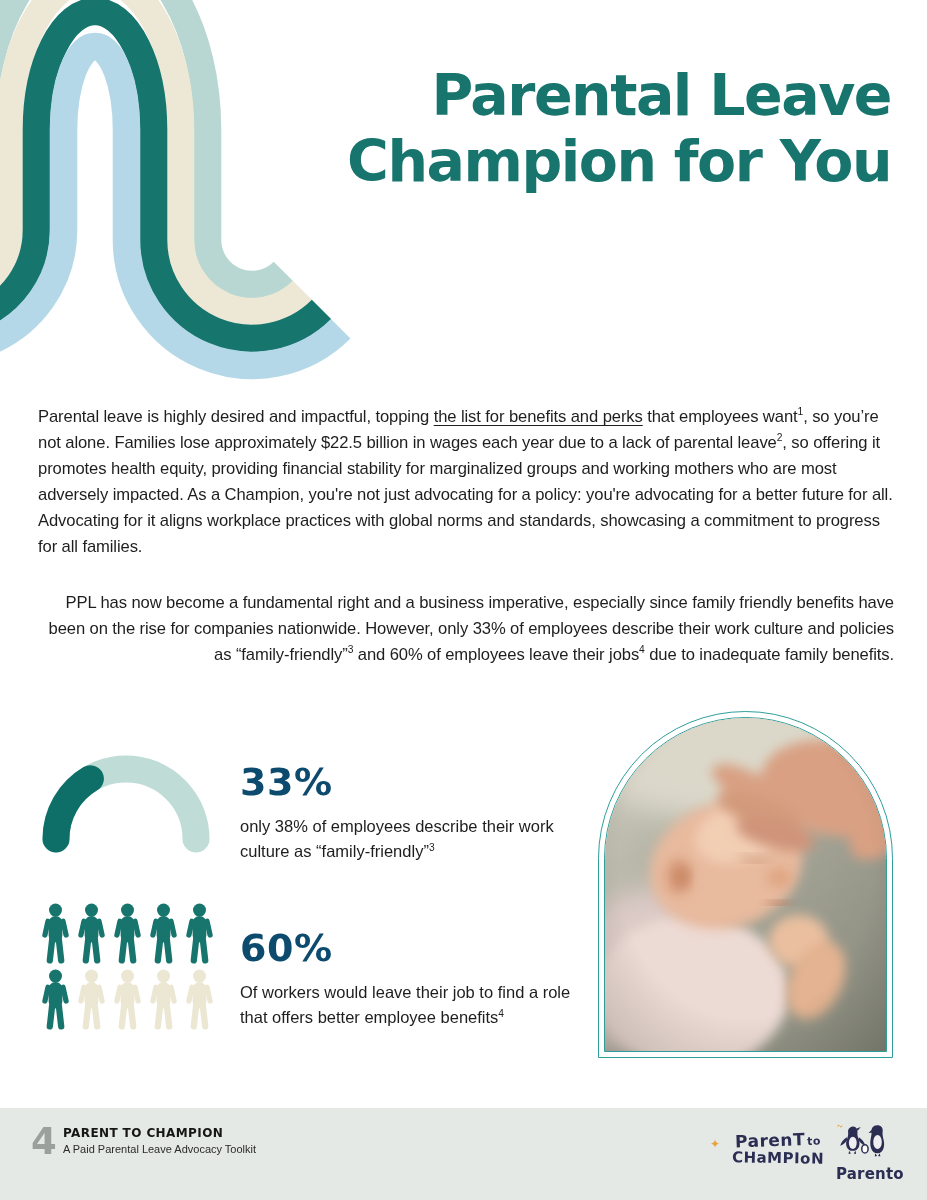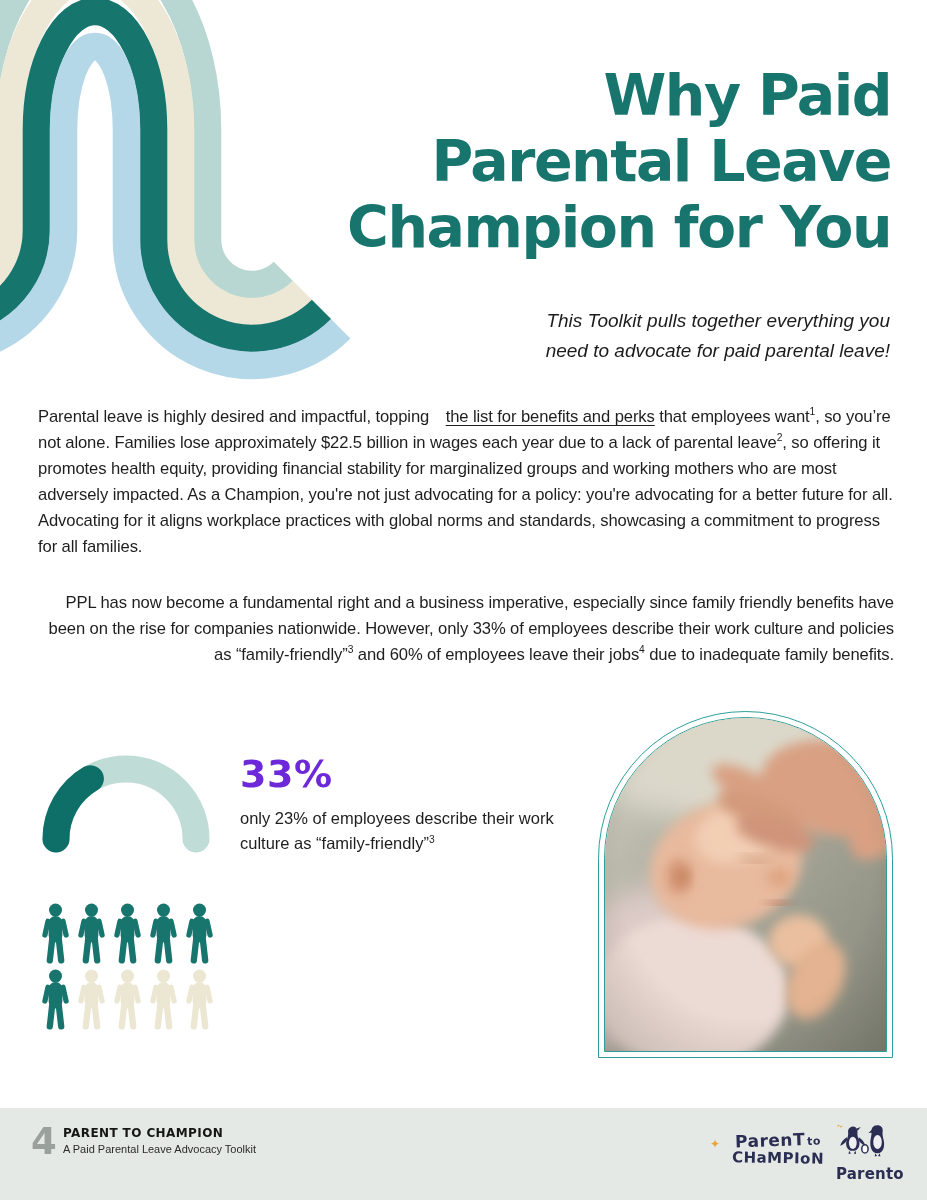--- a/index.html
+++ b/index.html
@@ -23,29 +23,29 @@
     text-align:right; font-style:italic;
     font-size:19px; line-height:30px; color:#1c1c1c;
   }
   .body-para {
     position:absolute; left:38px; width:856px;
     font-size:16.6px; line-height:26px; letter-spacing:-0.1px; color:#1e1e1e;
   }
   .para1 { top:404px; }
   .para2 { top:590px;text-align:right; }
   .body-para sup, .stat-caption sup { font-size:62%; line-height:0; }
-  .ulink { text-decoration:underline; text-underline-offset:3px; text-decoration-thickness:1px;margin-left:12px; }
+  .ulink { text-decoration:underline; text-underline-offset:3px; text-decoration-thickness:1px; }
 
   .stat { position:absolute; }
   .stat1 { left:40px; top:750px; }
   .stat2 { left:40px; top:903px; }
   .gauge { display:block; }
   .stat-value {
     font-family:"DejaVu Sans", sans-serif; font-weight:bold;
-    font-size:38px; letter-spacing:0.5px; color:#6d28d9;
+    font-size:38px; letter-spacing:0.5px; color:#0c4a6e;margin-top:8px;
   }
   .stat-text1 { position:absolute; left:240px; top:752px; width:330px; }
   .stat-text2 { position:absolute; left:240px; top:918px; width:352px; }
   .stat-caption { margin-top:10px; font-size:16.5px; line-height:25px; color:#1e1e1e; }
 
   .people-row { display:flex; gap:5px; }
   .people-row + .people-row { margin-top:3px; }
   .person { display:inline-block; width:31px; height:63px; }
   .person.filled { color:#17756e; }
   .person.empty  { color:#ebe7d3; }
@@ -102,38 +102,36 @@
   <svg class="ribbon" width="400" height="400" viewBox="0 0 400 400" aria-hidden="true">
     <g fill="none" stroke-width="27.6">
       <path stroke="#b8d7d2" d="M -43.5 267.1 A 39.5 39.5 0 0 0 -17.5 230 L -17.5 130 A 112.5 188.5 0 0 1 207.5 130 L 207.5 240 A 44.5 44.5 0 0 0 283.5 271.5"></path>
       <path stroke="#ece8d5" d="M -34.3 292.5 A 66.5 66.5 0 0 0 9.5 230 L 9.5 130 A 85.5 153.5 0 0 1 180.5 130 L 180.5 240 A 71.5 71.5 0 0 0 302.6 290.6"></path>
       <path stroke="#16756d" d="M -25.0 317.9 A 93.5 93.5 0 0 0 36.5 230 L 36.5 130 A 58.5 118.5 0 0 1 153.5 130 L 153.5 240 A 98.5 98.5 0 0 0 321.6 309.6"></path>
       <path stroke="#b5d8e8" d="M -15.8 343.3 A 120.5 120.5 0 0 0 63.5 230 L 63.5 130 A 31.5 83.5 0 0 1 126.5 130 L 126.5 240 A 125.5 125.5 0 0 0 340.7 328.7"></path>
     </g>
   </svg>
 
   <h1 class="title">
-    <div>Why Paid</div>
     <div>Parental Leave</div>
     <div>Champion for You</div>
   </h1>
-  <div class="subtitle">This Toolkit pulls together everything you need to advocate for paid parental leave!</div>
 
   <p class="body-para para1"><span>Parental leave is highly desired and impactful, topping </span><span class="ulink">the list for benefits and perks</span><span> that employees want</span><sup>1</sup><span>, so you’re not alone. Families lose approximately $22.5 billion in wages each year due to a lack of parental leave</span><sup>2</sup><span>, so offering it promotes health equity, providing financial stability for marginalized groups and working mothers who are most adversely impacted. As a Champion, you're not just advocating for a policy: you're advocating for a better future for all. Advocating for it aligns workplace practices with global norms and standards, showcasing a commitment to progress for all families.</span></p>
   <p class="body-para para2"><span>PPL has now become a fundamental right and a business imperative, especially since family friendly benefits have been on the rise for companies nationwide. However, only 33% of employees describe their work culture and policies as “family-friendly”</span><sup>3</sup><span> and 60% of employees leave their jobs</span><sup>4</sup><span> due to inadequate family benefits.</span></p>
 
   <div class="stat stat1">
     <svg class="gauge" width="172" height="106" viewBox="0 0 172 106" aria-hidden="true">
       <path d="M 16 89 A 70 70 0 0 1 156 89" fill="none" stroke="#bfdcd7" stroke-width="27" stroke-linecap="round"></path>
       <path d="M 16 89 A 70 70 0 0 1 50.4 28.7" fill="none" stroke="#0d6f67" stroke-width="27" stroke-linecap="round"></path>
     </svg>
   </div>
   <div class="stat-text1">
     <div class="stat-value">33%</div>
-    <div class="stat-caption"><span>only 23% of employees describe their work culture as “family-friendly”</span><sup>3</sup></div>
+    <div class="stat-caption"><span>only 38% of employees describe their work culture as “family-friendly”</span><sup>3</sup></div>
   </div>
 
   <div class="stat stat2">
     <div class="people" id="people">
         <div class="people-row">
           <span class="person filled"><svg viewBox="0 0 30 62" width="31" height="63" aria-hidden="true">
               <circle cx="15" cy="7" r="6.4" fill="currentColor"></circle>
               <g stroke="currentColor" stroke-linecap="round">
                 <line x1="15" y1="19.5" x2="15" y2="32" stroke-width="13.5"></line>
                 <line x1="7.6" y1="18" x2="4.6" y2="31.5" stroke-width="5.2"></line>
@@ -229,20 +227,24 @@
               <g stroke="currentColor" stroke-linecap="round">
                 <line x1="15" y1="19.5" x2="15" y2="32" stroke-width="13.5"></line>
                 <line x1="7.6" y1="18" x2="4.6" y2="31.5" stroke-width="5.2"></line>
                 <line x1="22.4" y1="18" x2="25.4" y2="31.5" stroke-width="5.2"></line>
                 <line x1="11.7" y1="36" x2="9.4" y2="56.5" stroke-width="6.2"></line>
                 <line x1="18.3" y1="36" x2="20.6" y2="56.5" stroke-width="6.2"></line>
               </g>
             </svg></span>
         </div>
       </div>
+  </div>
+  <div class="stat-text2">
+    <div class="stat-value">60%</div>
+    <div class="stat-caption"><span>Of workers would leave their job to find a role that offers better employee benefits</span><sup>4</sup></div>
   </div>
 
   <div class="photo-frame">
     <div class="photo-inner">
       <svg viewBox="0 0 290 340" preserveAspectRatio="none" aria-hidden="true">
         <defs>
           <linearGradient id="blk" x1="0" y1="0" x2="1" y2="1">
             <stop offset="0" stop-color="#cfcdc0"></stop>
             <stop offset="0.45" stop-color="#a9a99b"></stop>
             <stop offset="1" stop-color="#85877a"></stop>

